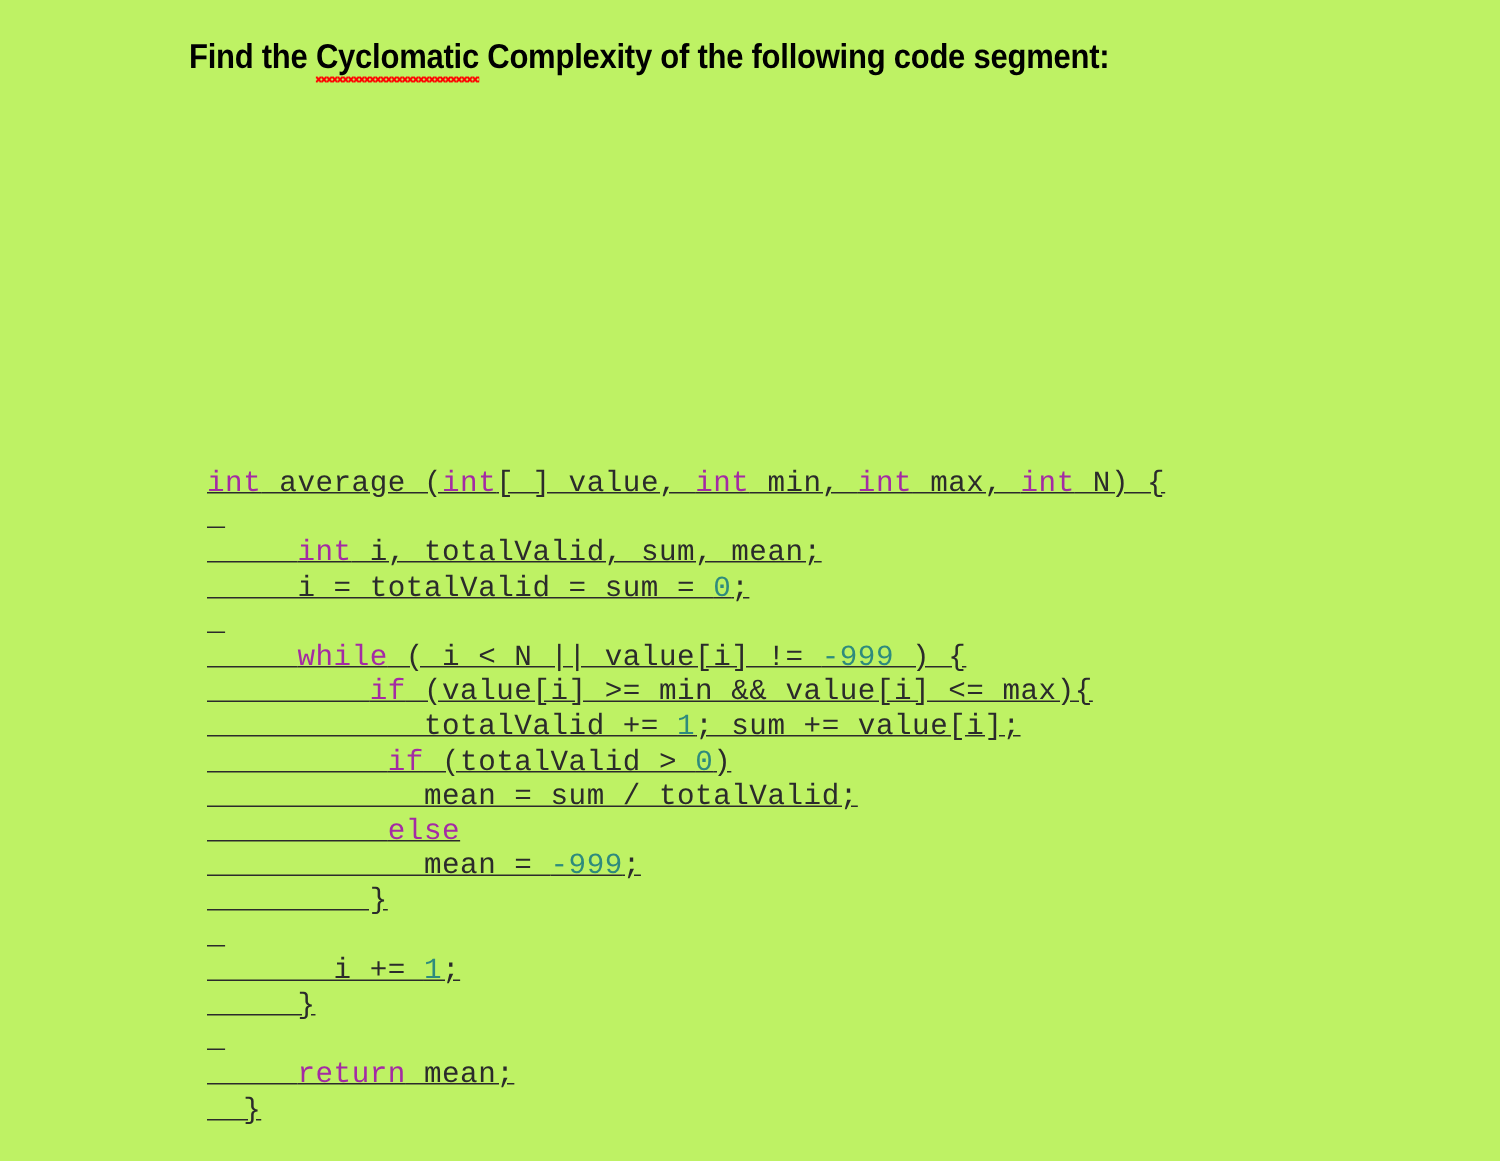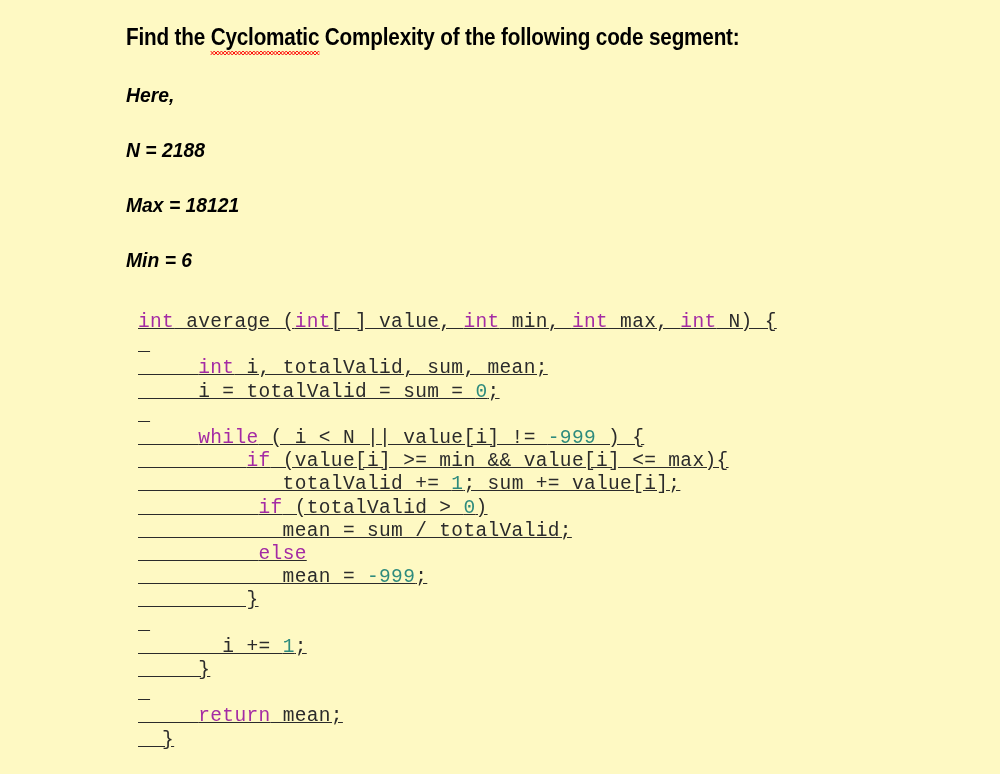--- a/index.html
+++ b/index.html
@@ -13,21 +13,21 @@
     height: 774px;
     position: relative;
     overflow: hidden;
     font-family: "Liberation Sans", sans-serif;
     -webkit-font-smoothing: antialiased;
   }
 
   .slide {
     position: absolute;
     inset: 0;
-    background: #fef9c3;
+    background: #bef264;
   }
 
   
   .prompt {
     position: absolute;
     left: 126px;
     top: 24px;
     font-family: "Liberation Sans", sans-serif;
     font-size: 23px;
     font-weight: bold;
@@ -95,22 +95,16 @@
 </style>
 </head>
 <body>
 
 <div class="slide">
 
   <div class="prompt">
     <span>Find the </span><span class="misspelled">Cyclomatic</span><span> Complexity of the following code segment:</span>
   </div>
 
-  <div class="givens">
-    <div class="given-line">Here,</div>
-    <div class="given-line">N = 2188</div>
-    <div class="given-line">Max = 18121</div>
-    <div class="given-line">Min = 6</div>
-  </div>
 
   <div class="code-block" id="code-block" style="color: rgb(43, 43, 43);"><div class="code-line"><span class="kw" style="color: rgb(164, 43, 164);">int</span><span class="plain" style="color: rgb(43, 43, 43);"> average (</span><span class="kw" style="color: rgb(164, 43, 164);">int</span><span class="plain" style="color: rgb(43, 43, 43);">[ ] value, </span><span class="kw" style="color: rgb(164, 43, 164);">int</span><span class="plain" style="color: rgb(43, 43, 43);"> min, </span><span class="kw" style="color: rgb(164, 43, 164);">int</span><span class="plain" style="color: rgb(43, 43, 43);"> max, </span><span class="kw" style="color: rgb(164, 43, 164);">int</span><span class="plain" style="color: rgb(43, 43, 43);"> N) {</span></div><div class="code-line blank">&nbsp;</div><div class="code-line"><span class="plain" style="color: rgb(43, 43, 43);">     </span><span class="kw" style="color: rgb(164, 43, 164);">int</span><span class="plain" style="color: rgb(43, 43, 43);"> i, totalValid, sum, mean;</span></div><div class="code-line"><span class="plain" style="color: rgb(43, 43, 43);">     i = totalValid = sum = </span><span class="num" style="color: rgb(46, 139, 125);">0</span><span class="plain" style="color: rgb(43, 43, 43);">;</span></div><div class="code-line blank">&nbsp;</div><div class="code-line"><span class="plain" style="color: rgb(43, 43, 43);">     </span><span class="kw" style="color: rgb(164, 43, 164);">while</span><span class="plain" style="color: rgb(43, 43, 43);"> ( i &lt; N || value[i] != </span><span class="num" style="color: rgb(46, 139, 125);">-999</span><span class="plain" style="color: rgb(43, 43, 43);"> ) {</span></div><div class="code-line"><span class="plain" style="color: rgb(43, 43, 43);">         </span><span class="kw" style="color: rgb(164, 43, 164);">if</span><span class="plain" style="color: rgb(43, 43, 43);"> (value[i] &gt;= min &amp;&amp; value[i] &lt;= max){</span></div><div class="code-line"><span class="plain" style="color: rgb(43, 43, 43);">            totalValid += </span><span class="num" style="color: rgb(46, 139, 125);">1</span><span class="plain" style="color: rgb(43, 43, 43);">; sum += value[i];</span></div><div class="code-line"><span class="plain" style="color: rgb(43, 43, 43);">          </span><span class="kw" style="color: rgb(164, 43, 164);">if</span><span class="plain" style="color: rgb(43, 43, 43);"> (totalValid &gt; </span><span class="num" style="color: rgb(46, 139, 125);">0</span><span class="plain" style="color: rgb(43, 43, 43);">)</span></div><div class="code-line"><span class="plain" style="color: rgb(43, 43, 43);">            mean = sum / totalValid;</span></div><div class="code-line"><span class="plain" style="color: rgb(43, 43, 43);">          </span><span class="kw" style="color: rgb(164, 43, 164);">else</span></div><div class="code-line"><span class="plain" style="color: rgb(43, 43, 43);">            mean = </span><span class="num" style="color: rgb(46, 139, 125);">-999</span><span class="plain" style="color: rgb(43, 43, 43);">;</span></div><div class="code-line"><span class="plain" style="color: rgb(43, 43, 43);">         }</span></div><div class="code-line blank">&nbsp;</div><div class="code-line"><span class="plain" style="color: rgb(43, 43, 43);">       i += </span><span class="num" style="color: rgb(46, 139, 125);">1</span><span class="plain" style="color: rgb(43, 43, 43);">;</span></div><div class="code-line"><span class="plain" style="color: rgb(43, 43, 43);">     }</span></div><div class="code-line blank">&nbsp;</div><div class="code-line"><span class="plain" style="color: rgb(43, 43, 43);">     </span><span class="kw" style="color: rgb(164, 43, 164);">return</span><span class="plain" style="color: rgb(43, 43, 43);"> mean;</span></div><div class="code-line"><span class="plain" style="color: rgb(43, 43, 43);">  }</span></div></div>
 
 </div>
 
 </body></html>

